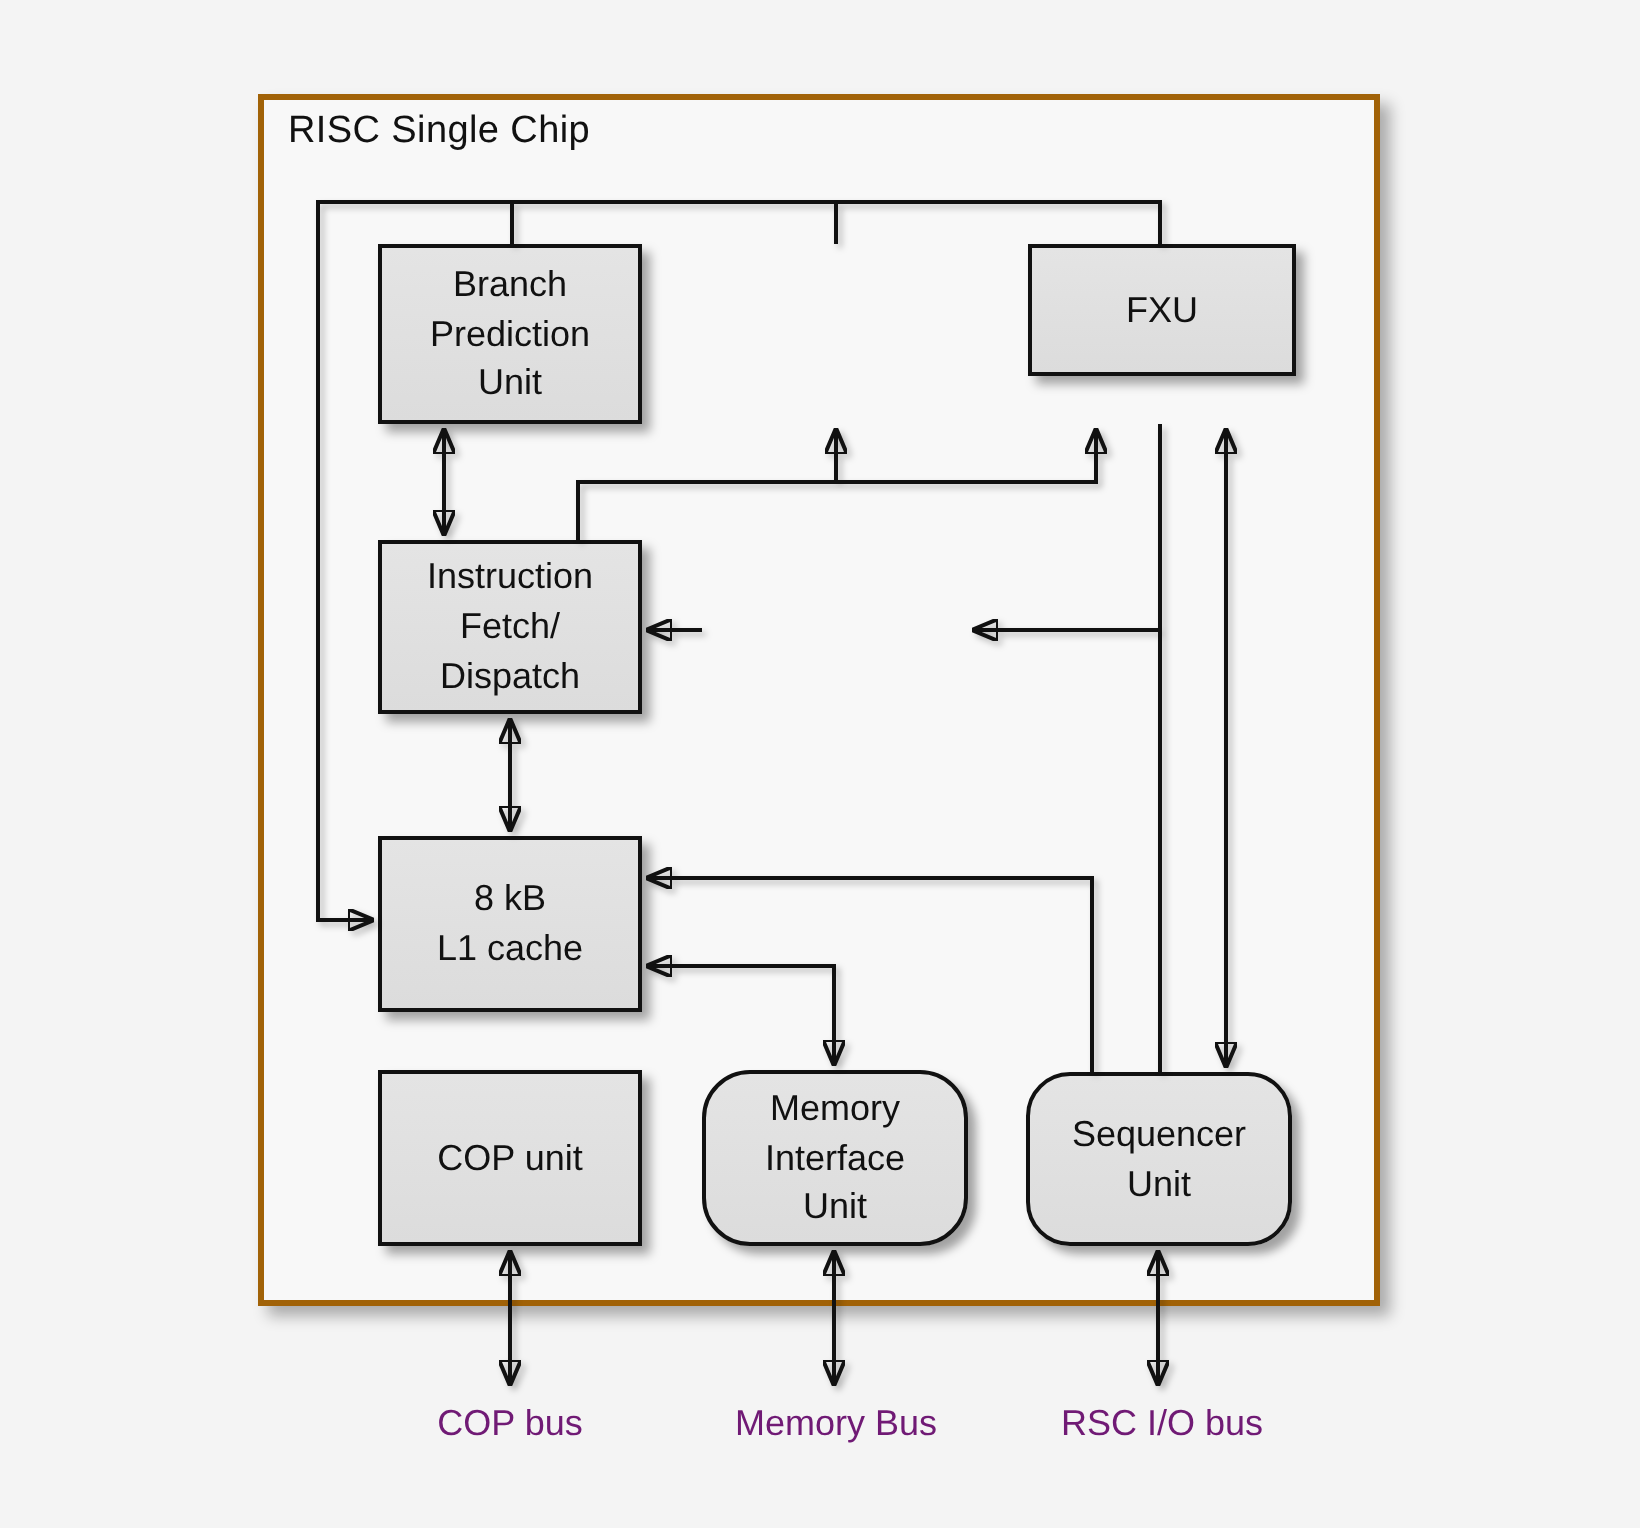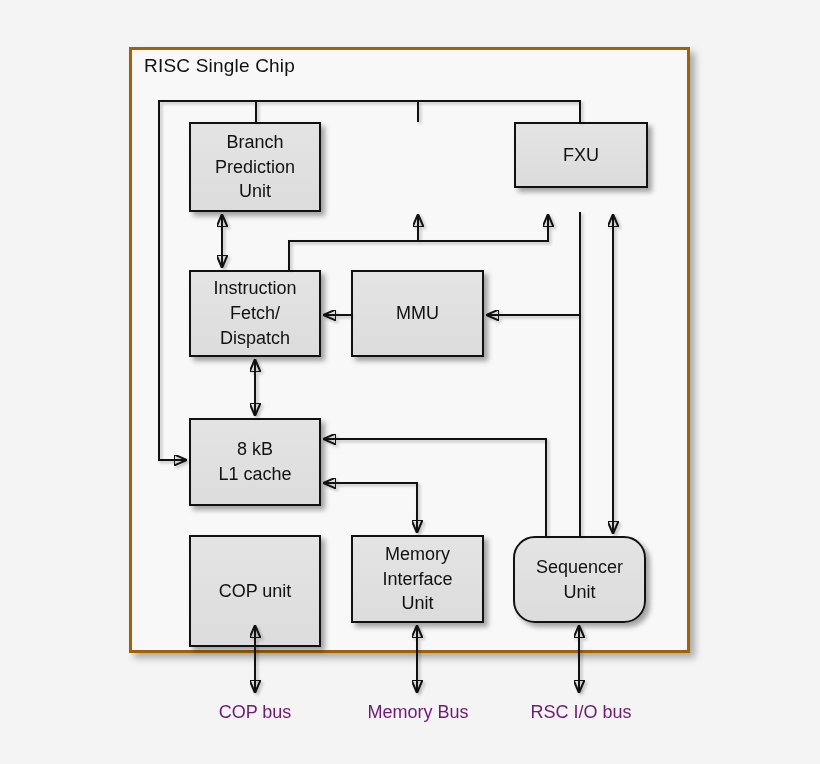--- a/index.html
+++ b/index.html
@@ -80,28 +80,27 @@
 Prediction
 Unit</div>
 
 
   <div class="block" style="left:514px;top:122px;width:134px;height:66px;">FXU</div>
 
   <div class="block" style="left:189px;top:270px;width:132px;height:87px;">Instruction
 Fetch/
 Dispatch</div>
 
-  <div class="block" style="left:351px;top:270px;width:133px;height:87px;">MMU</div>
 
   <div class="block" style="left:189px;top:418px;width:132px;height:88px;">8 kB
 L1 cache</div>
 
-  <div class="block" style="left:189px;top:535px;width:132px;height:112px;">COP unit</div>
+  <div class="block" style="left:189px;top:535px;width:132px;height:88px;">COP unit</div>
 
-  <div class="block" style="left:351px;top:535px;width:133px;height:88px;">Memory
+  <div class="block" style="left:351px;top:535px;width:133px;height:88px;border-radius:24px;">Memory
 Interface
 Unit</div>
 
   <div class="block" style="left:513px;top:536px;width:133px;height:87px;border-radius:22px;">Sequencer
 Unit</div>
 
   <svg class="wires" viewBox="0 0 820 764" xmlns="http://www.w3.org/2000/svg">
     <defs>
       <marker id="ah" markerUnits="userSpaceOnUse" markerWidth="13" markerHeight="11" viewBox="0 0 13 11" refX="13" refY="5.5" orient="auto-start-reverse">
         <path d="M0,0 L13,5.5 L0,11 Z" fill="#111" stroke="none"></path>

